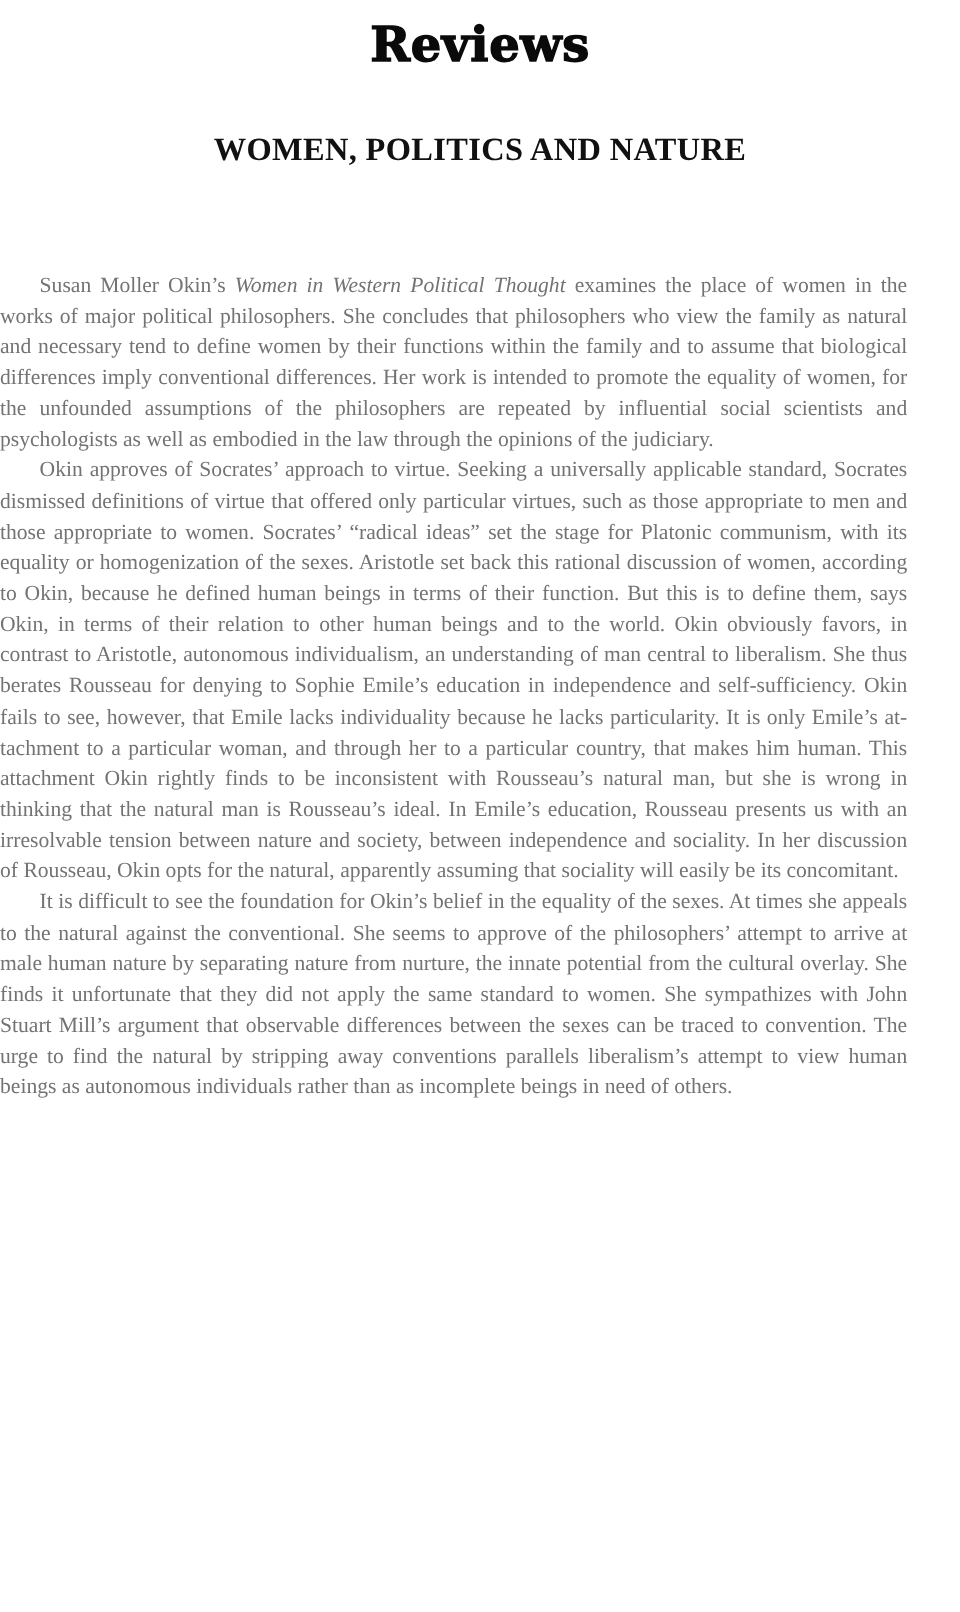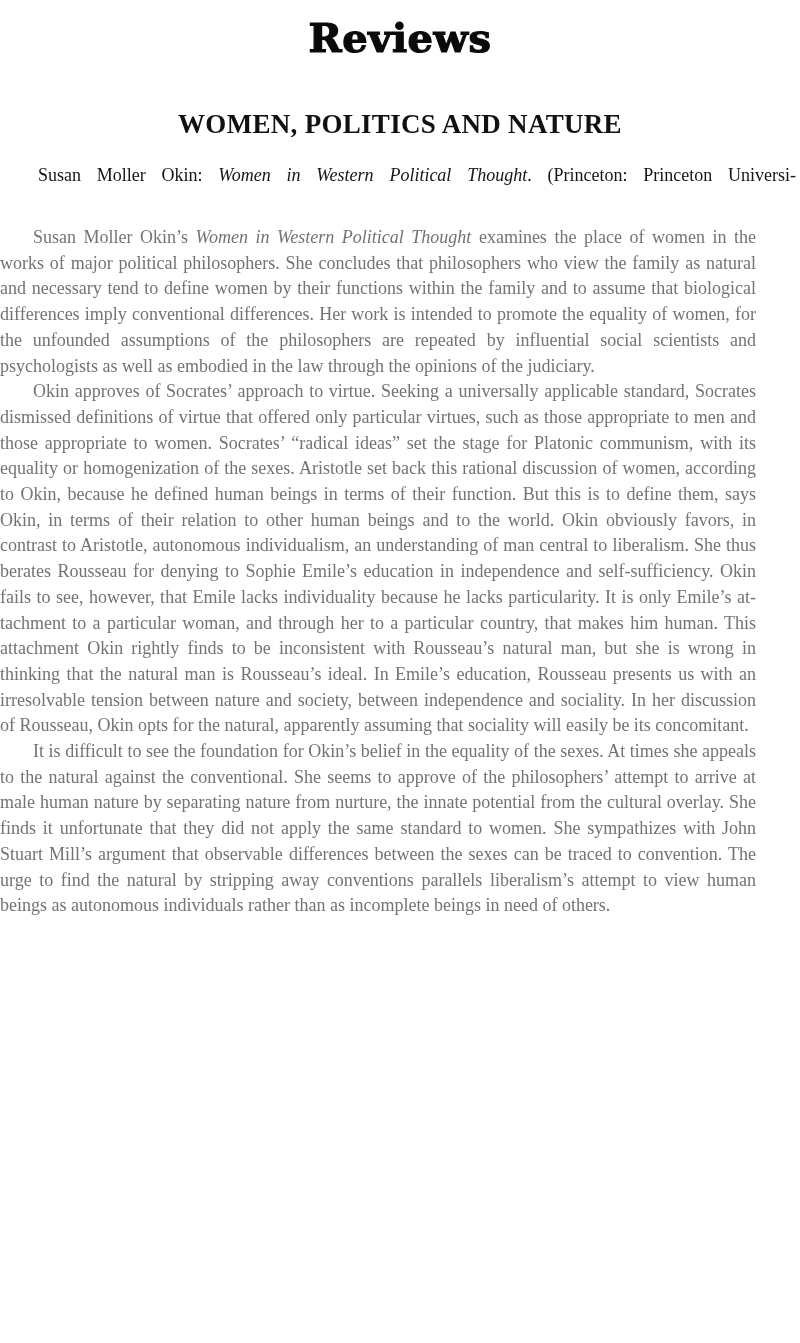--- a/index.html
+++ b/index.html
@@ -108,21 +108,20 @@
 </head>
 <body>
 
 <div class="page">
 
   <div class="section-heading">Reviews</div>
 
   <div class="review-title">WOMEN, POLITICS AND NATURE</div>
 
   <div class="citation">
-    <span class="cite-first"><span>Susan Moller Okin: </span><em>Women in Western Political Thought</em><span>. (Princeton: Princeton Universi-</span></span>
   </div>
 
   <div class="body-text">
     <p class="para"><span>Susan Moller Okin’s </span><em>Women in Western Political Thought</em><span> examines the place of women in the works of major political philosophers. She con­cludes that philosophers who view the family as natural and necessary tend to define women by their functions within the family and to assume that biological differences imply conventional differences. Her work is intended to promote the equality of women, for the unfounded assump­tions of the philosophers are repeated by influential social scientists and psychologists as well as embodied in the law through the opinions of the judiciary.</span></p>
     <p class="para"><span>Okin approves of Socrates’ approach to virtue. Seeking a universally applicable standard, Socrates dismissed definitions of virtue that offered only particular virtues, such as those appropriate to men and those ap­propriate to women. Socrates’ “radical ideas” set the stage for Platonic communism, with its equality or homogenization of the sexes. Aristotle set back this rational discussion of women, according to Okin, because he defined human beings in terms of their function. But this is to define them, says Okin, in terms of their relation to other human beings and to the world. Okin obviously favors, in contrast to Aristotle, autonomous individualism, an understanding of man central to liberalism. She thus berates Rousseau for denying to Sophie Emile’s education in in­dependence and self-sufficiency. Okin fails to see, however, that Emile lacks individuality because he lacks particularity. It is only Emile’s at­tachment to a particular woman, and through her to a particular coun­try, that makes him human. This attachment Okin rightly finds to be in­consistent with Rousseau’s natural man, but she is wrong in thinking that the natural man is Rousseau’s ideal. In Emile’s education, Rousseau presents us with an irresolvable tension between nature and society, bet­ween independence and sociality. In her discussion of Rousseau, Okin opts for the natural, apparently assuming that sociality will easily be its concomitant.</span></p>
     <p class="para"><span>It is difficult to see the foundation for Okin’s belief in the equality of the sexes. At times she appeals to the natural against the conventional. She seems to approve of the philosophers’ attempt to arrive at male human nature by separating nature from nurture, the innate potential from the cultural overlay. She finds it unfortunate that they did not ap­ply the same standard to women. She sympathizes with John Stuart Mill’s argument that observable differences between the sexes can be traced to convention. The urge to find the natural by stripping away conventions parallels liberalism’s attempt to view human beings as autonomous individuals rather than as incomplete beings in need of others.</span></p>
   </div>
 
   <div class="page-number">130</div>
 

